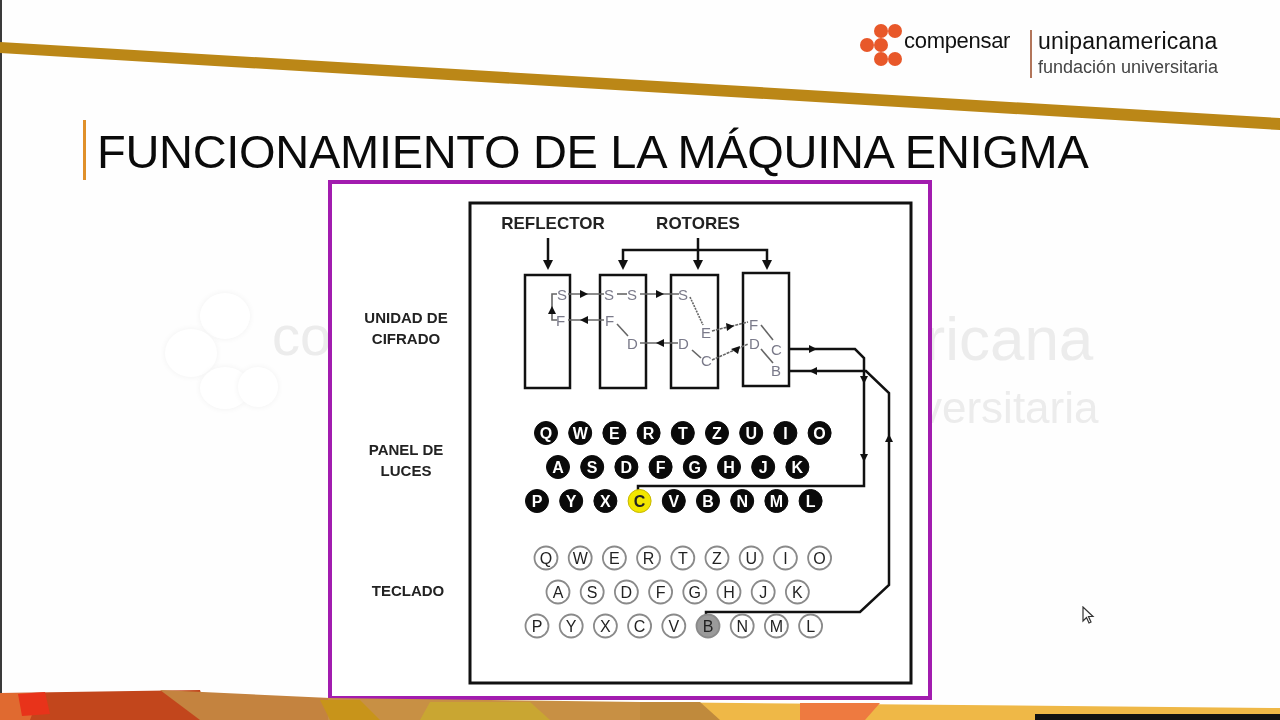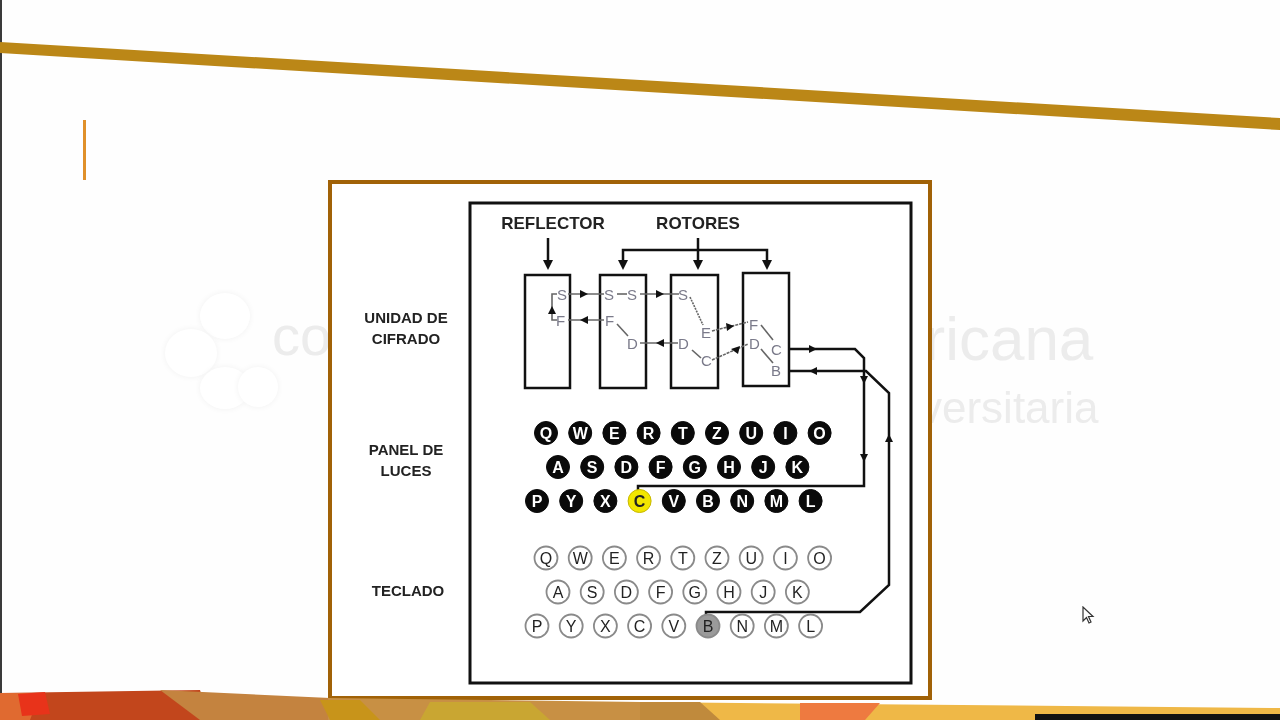--- a/index.html
+++ b/index.html
@@ -30,39 +30,54 @@
     letter-spacing: -0.3px; white-space: nowrap; line-height: 56px;
   }
   .watermark { position: absolute; left: 160px; top: 285px; width: 980px; height: 140px; pointer-events: none; }
   .wm-text1 { position: absolute; left: 112px; top: 18px; font-size: 56px; color: #ececec; white-space: nowrap; }
   .wm-text2 { position: absolute; left: 730px; top: 18px; font-size: 62px; color: #ececec; white-space: nowrap; }
   .wm-text3 { position: absolute; left: 760px; top: 98px; font-size: 44px; color: #ececec; white-space: nowrap; }
   .wm-blob { position: absolute; border-radius: 50%; background: #ffffff; box-shadow: 0 0 6px #f2f2f2; }
 
   .figure-frame {
     position: absolute; left: 328px; top: 180px; width: 604px; height: 520px;
-    background: #ffffff; border: 4px solid #a16207; box-sizing: border-box;
+    background: #ffffff; border: 4px solid #a21caf; box-sizing: border-box;
   }
   .diagram-svg { position: absolute; left: 0; top: 0; }
   .bottom-band { position: absolute; left: 0; top: 688px; width: 1280px; height: 32px; }
   .cursor { position: absolute; left: 1082px; top: 606px; }
   .svg-text { font-family: "Liberation Sans", sans-serif; }
 </style>
 </head>
 <body>
 
 <div class="slide">
   <div class="left-edge"></div>
 
   <svg class="gold-band" width="1280" height="140" viewBox="0 0 1280 140">
     <polygon points="0,42 1280,118 1280,130 0,53" fill="#bb8717"></polygon>
   </svg>
 
+  <div class="logo">
+    <div class="dots">
+      <div class="dot" style="left:16px;top:2px;"></div>
+      <div class="dot" style="left:30px;top:2px;"></div>
+      <div class="dot" style="left:2px;top:16px;"></div>
+      <div class="dot" style="left:16px;top:16px;"></div>
+      <div class="dot" style="left:16px;top:30px;"></div>
+      <div class="dot" style="left:30px;top:30px;"></div>
+    </div>
+    <div class="brand1">compensar</div>
+    <div class="sep"></div>
+    <div class="brand2">unipanamericana</div>
+    <div class="brand3">fundación universitaria</div>
+  </div>
 
   <div class="title-bar"></div>
+  <div class="title">FUNCIONAMIENTO DE LA MÁQUINA ENIGMA</div>
 
   <div class="watermark">
     <div class="wm-blob" style="left:40px;top:8px;width:50px;height:46px;"></div>
     <div class="wm-blob" style="left:5px;top:44px;width:52px;height:48px;"></div>
     <div class="wm-blob" style="left:40px;top:82px;width:50px;height:42px;"></div>
     <div class="wm-blob" style="left:78px;top:82px;width:40px;height:40px;"></div>
     <div class="wm-text1">co</div>
     <div class="wm-text2">ericana</div>
     <div class="wm-text3">versitaria</div>
   </div>

